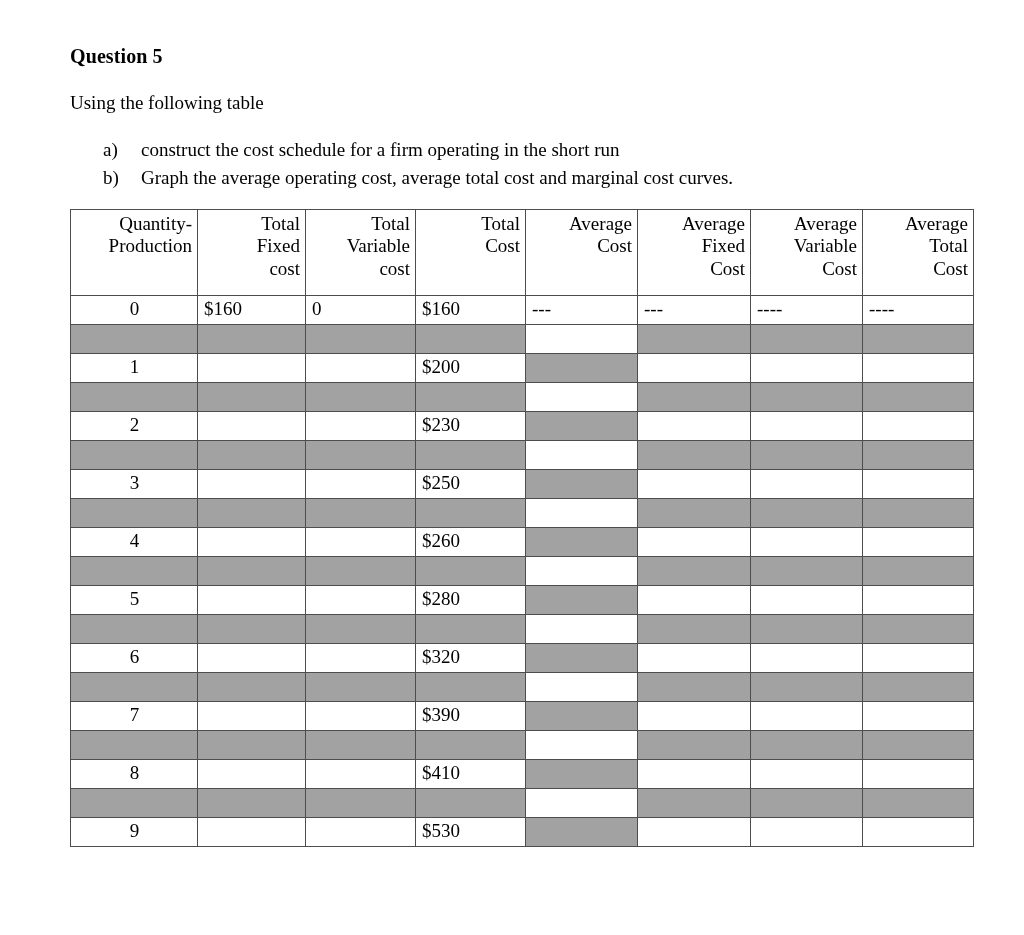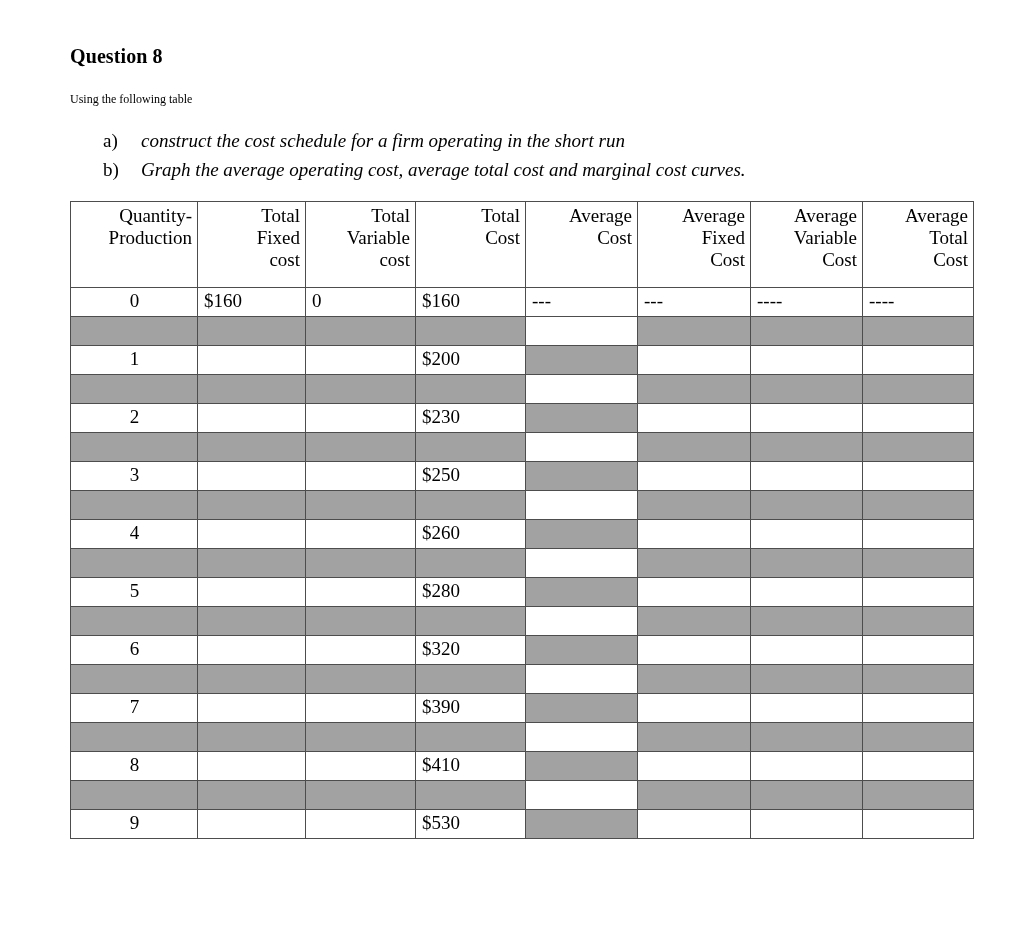--- a/index.html
+++ b/index.html
@@ -33,21 +33,21 @@
 
   .q-title {
     font-size: 20px;
     font-weight: bold;
     line-height: 1.2;
     margin: 0 0 0 0;
     letter-spacing: 0.1px;
   }
 
   .intro {
-    font-size: 12px;
+    font-size: 19px;
     line-height: 1.2;
     margin: 24px 0 0 0;
   }
 
   .task-list {
     margin: 22px 0 0 0;
     padding: 0;
     list-style: none;
   }
   .task-item {
@@ -58,21 +58,20 @@
     margin: 0 0 3px 0;
     padding-left: 33px;
   }
   .task-marker {
     width: 38px;
     flex: 0 0 38px;
     white-space: nowrap;
   }
   .task-text {
     flex: 1 1 auto;
-    font-style: italic;
   }
 
   
   .cost-table-wrap {
     margin-top: 18px;
   }
   table.cost-table {
     border-collapse: collapse;
     width: 903px;
     table-layout: fixed;
@@ -121,21 +120,21 @@
   tbody td.plain  { background: #ffffff; }
 
   .dash { letter-spacing: 0px; }
 </style>
 </head>
 <body>
 
 <div class="page">
   <div class="content">
 
-    <h1 class="q-title">Question 8</h1>
+    <h1 class="q-title">Question 5</h1>
 
     <p class="intro">Using the following table</p>
 
     <ul class="task-list">
       <li class="task-item">
         <span class="task-marker">a)</span>
         <span class="task-text">construct the cost schedule for a firm operating in the short run</span>
       </li>
       <li class="task-item">
         <span class="task-marker">b)</span>

